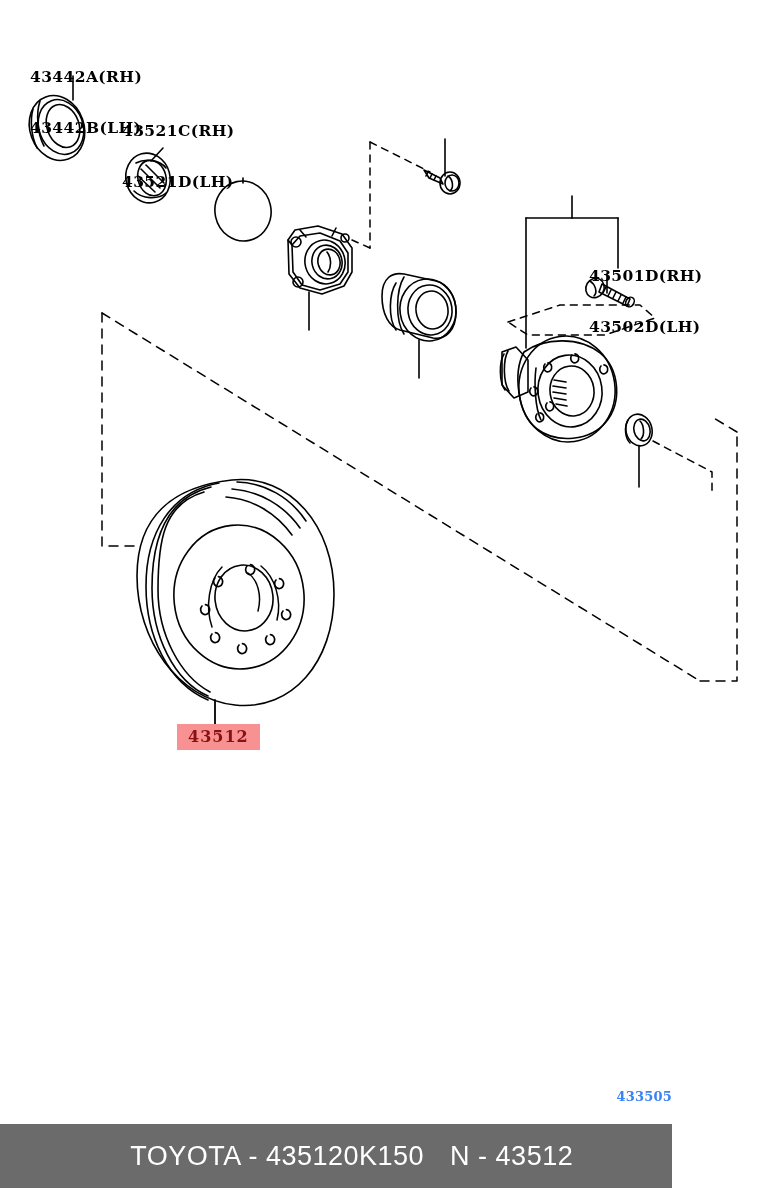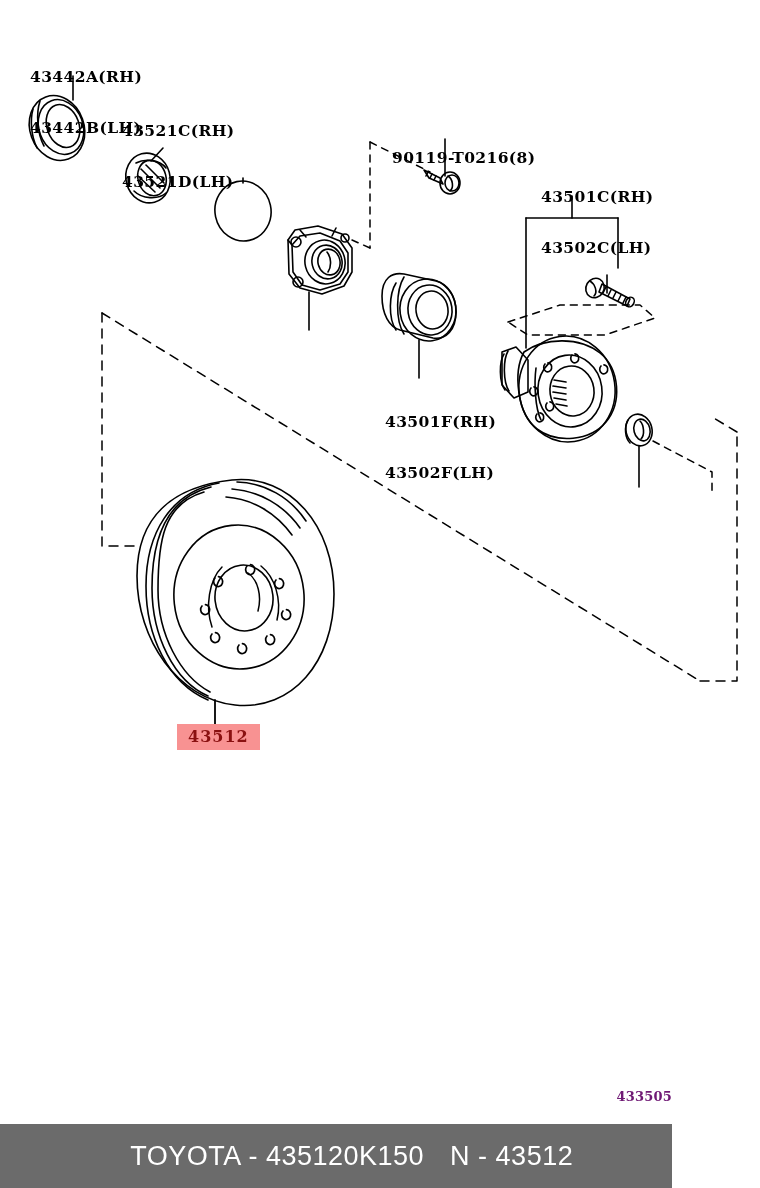--- a/index.html
+++ b/index.html
@@ -58,21 +58,21 @@
 
   
   .drawing-no {
     position: absolute;
     right: 8px;
     top: 1089px;
     font-family: "DejaVu Serif", serif;
     font-weight: bold;
     font-size: 13px;
     letter-spacing: 0.2px;
-    color: #701a75;
+    color: #3b82f6;
   }
 
   
   #footer-bar {
     position: absolute;
     left: 0;
     top: 1124px;
     width: 672px;
     height: 64px;
     background: #6b6b6b;
@@ -273,35 +273,28 @@
     <span class="ln">43442A(RH)</span>
     <span class="ln">43442B(LH)</span>
   </div>
 
   <div class="callout" style="left:122px; top:90px;">
     <span class="ln">43521C(RH)</span>
     <span class="ln">43521D(LH)</span>
   </div>
 
 
-  <div class="callout" style="left:392px; top:117px;">
-    <span class="ln">90119-T0216(8)</span>
+
+
+  <div class="callout" style="left:589px; top:235px;">
+    <span class="ln">43501D(RH)</span>
+    <span class="ln">43502D(LH)</span>
   </div>
 
-  <div class="callout" style="left:541px; top:156px;">
-    <span class="ln">43501C(RH)</span>
-    <span class="ln">43502C(LH)</span>
-  </div>
-
-
-
-  <div class="callout" style="left:385px; top:381px;">
-    <span class="ln">43501F(RH)</span>
-    <span class="ln">43502F(LH)</span>
-  </div>
+
 
 
   <div class="callout-highlight" style="left:177px; top:724px;">43512</div>
 
   <div class="drawing-no">433505</div>
 
 </div>
 
 <div id="footer-bar">
   <div class="footer-text">

